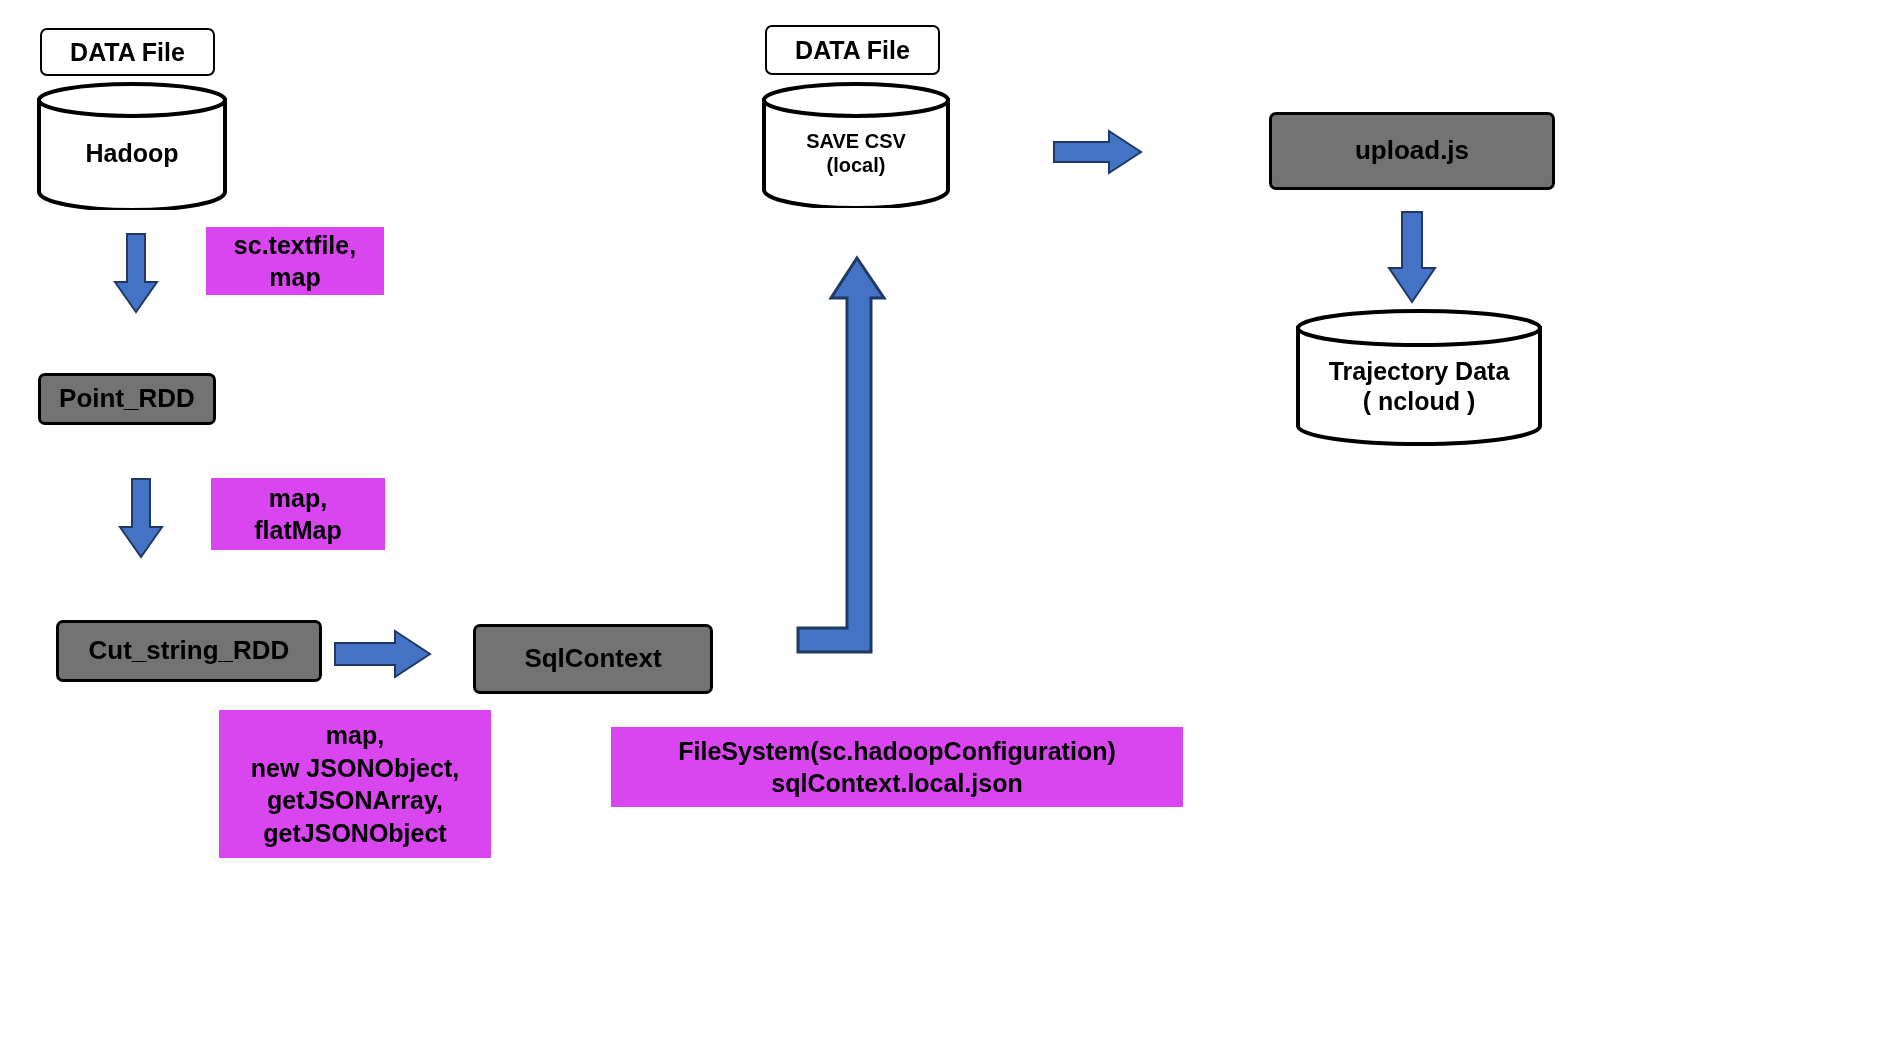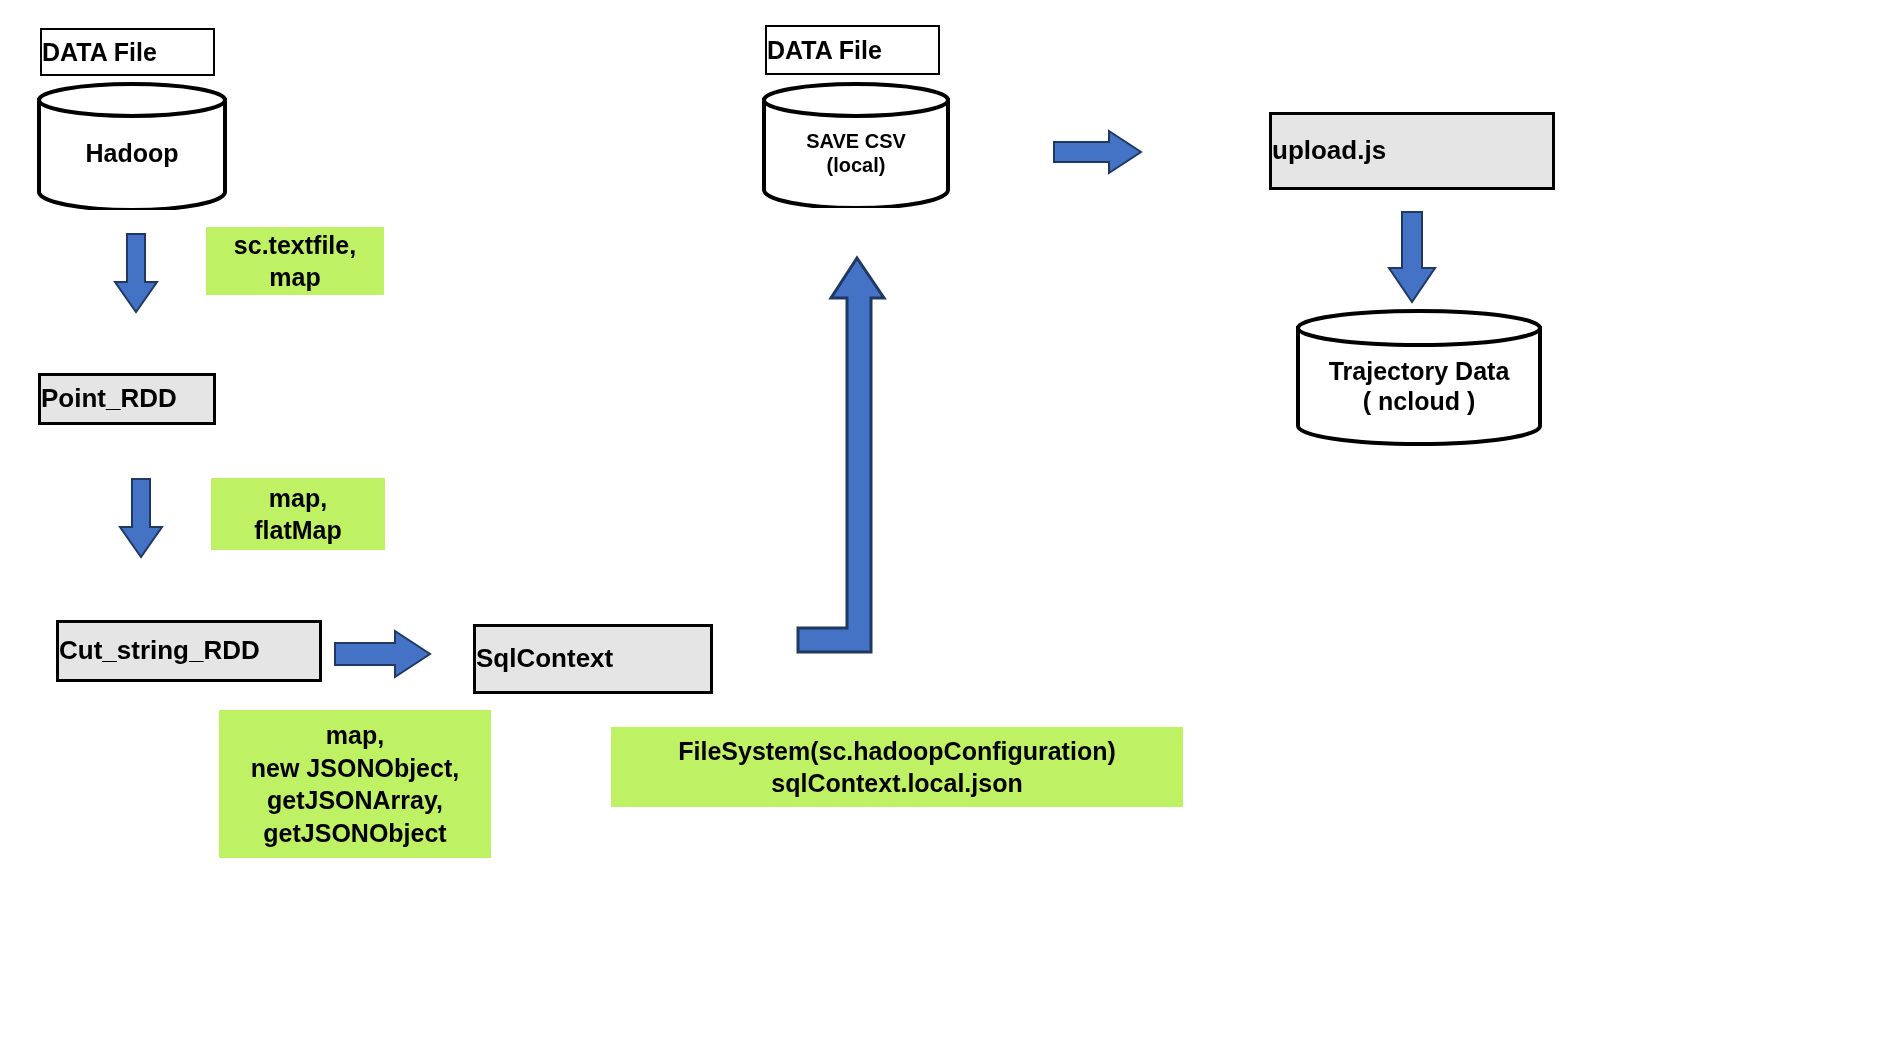--- a/index.html
+++ b/index.html
@@ -13,43 +13,44 @@
     height: 1055px;
     background: #ffffff;
     font-family: "Liberation Sans", sans-serif;
     overflow: hidden;
   }
   .node {
     position: absolute;
     box-sizing: border-box;
     display: flex;
     align-items: center;
-    justify-content: flex-start;
+    justify-content: center;
     text-align: center;
+    border-radius: 7px;
   }
   
   .rect {
     border: 3px solid #000000;
-    background: #e5e5e5;
+    background: #737373;
     font-weight: bold;
     color: #000000;
     line-height: 1.15;
   }
   
   .caption-box {
     border: 2px solid #000000;
     background: #ffffff;
     font-weight: bold;
     color: #000000;
   }
   
   .note {
     position: absolute;
     box-sizing: border-box;
-    background: #bef264;
+    background: #d946ef;
     color: #000000;
     font-weight: bold;
     display: flex;
     align-items: center;
     justify-content: center;
     text-align: center;
     white-space: pre-line;
     line-height: 1.30;
   }
   

